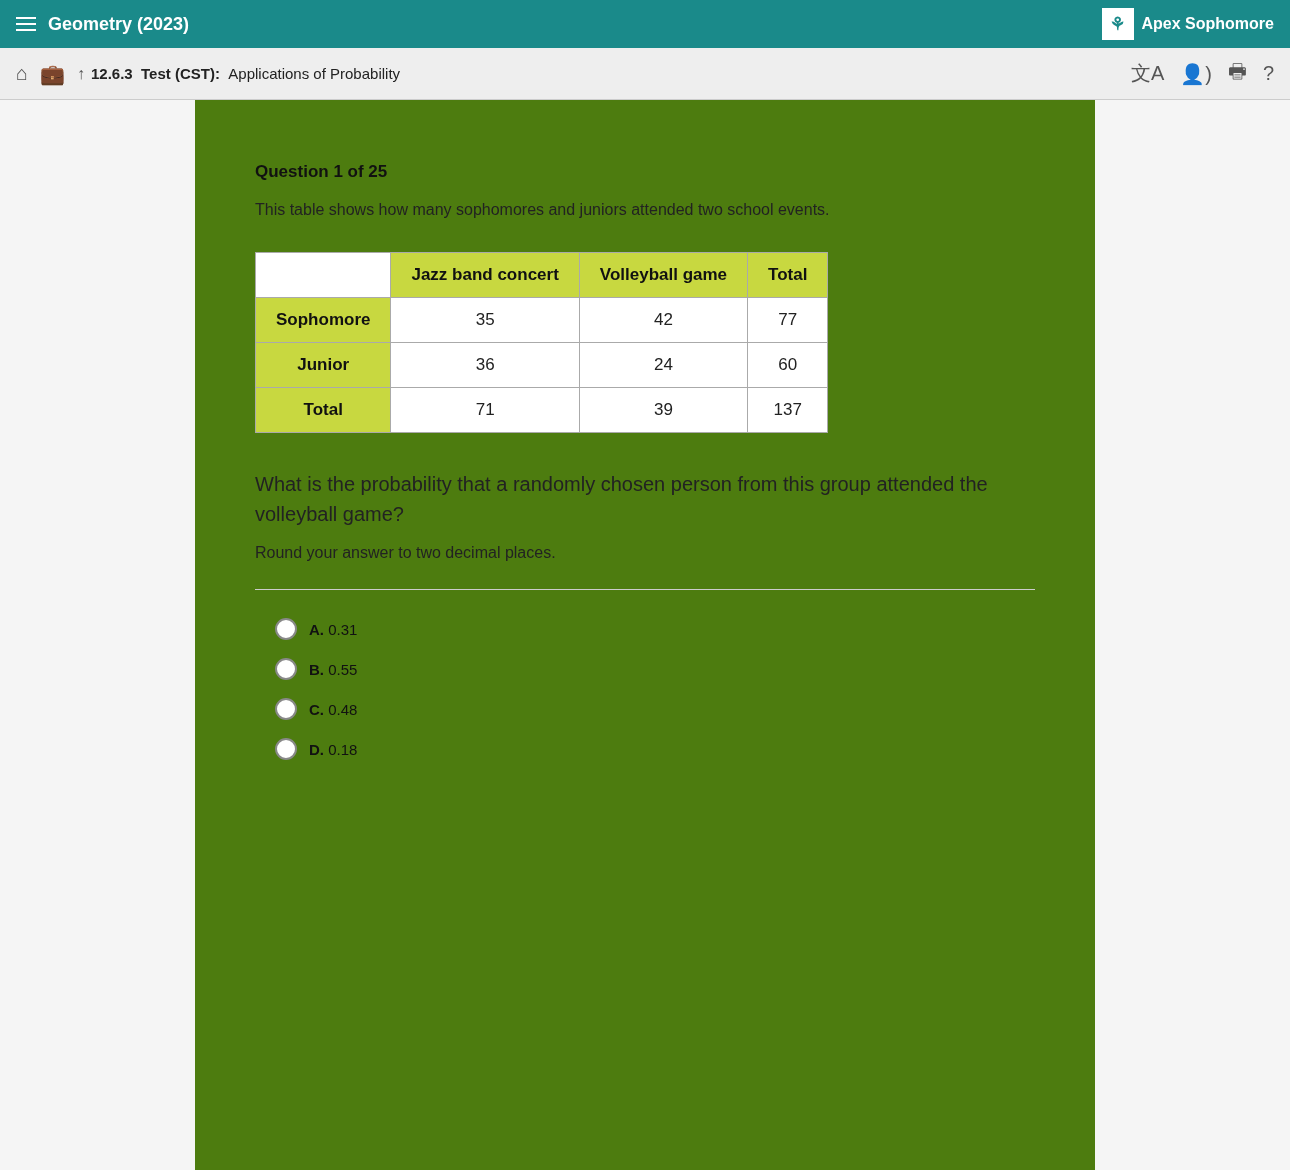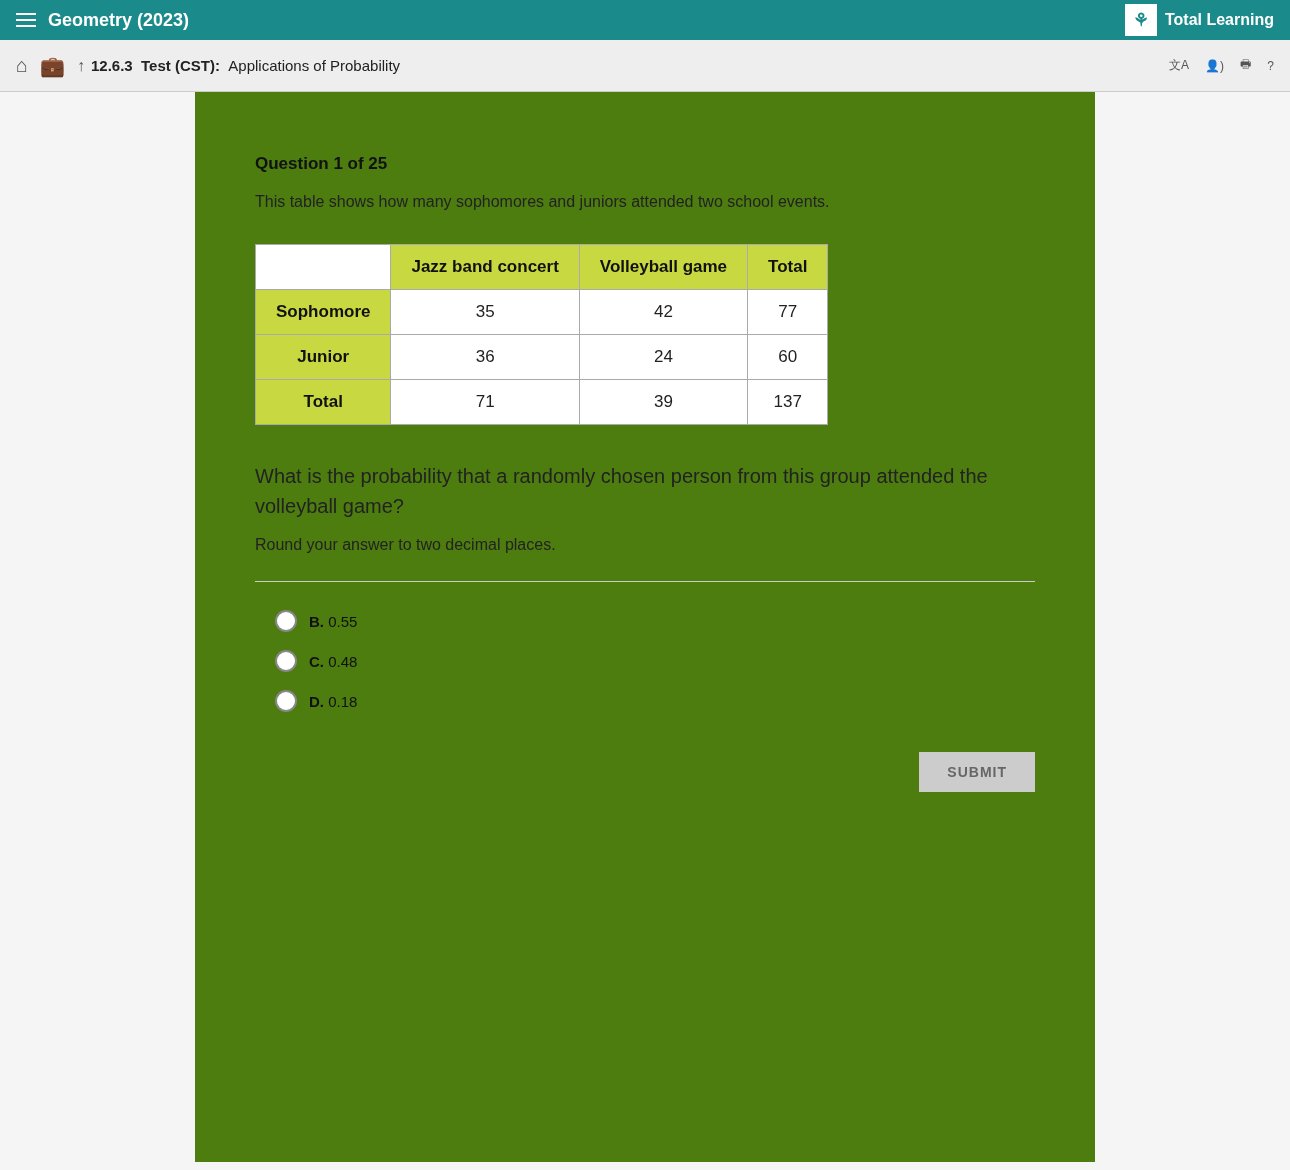--- a/index.html
+++ b/index.html
@@ -5,21 +5,21 @@
     * { box-sizing: border-box; margin: 0; padding: 0; }
     body { font-family: Arial, sans-serif; background: #f5f5f5; min-height: 1170px; }
 
     
     .top-bar {
       background: #1a8a8a;
       display: flex;
       align-items: center;
       justify-content: space-between;
       padding: 0 16px;
-      height: 40px;
+      height: 48px;
     }
     .top-bar-left {
       display: flex;
       align-items: center;
       gap: 12px;
     }
     .hamburger-icon {
       display: flex;
       flex-direction: column;
       gap: 4px;
@@ -94,21 +94,21 @@
     .breadcrumb-text strong {
       font-weight: bold;
     }
     .secondary-bar-right {
       display: flex;
       align-items: center;
       gap: 16px;
     }
     .secondary-icon {
       color: #555;
-      font-size: 12px;
+      font-size: 20px;
       cursor: pointer;
     }
 
     
     .main-content {
       background: #4d7c0f;
       max-width: 900px;
       margin: 0 auto;
       padding: 62px 60px;
       min-height: calc(1170px - 100px);
@@ -232,21 +232,21 @@
   <div class="top-bar-left">
     <div class="hamburger-icon">
       <span></span>
         <span></span>
         <span></span>
     </div>
     <span class="top-bar-title">Geometry (2023)</span>
   </div>
   <div class="apex-logo">
     <div class="apex-logo-icon">⚘</div>
-    <span>Total Learning</span>
+    <span>Apex Sophomore</span>
   </div>
 </div>
 
 <div class="secondary-bar">
   <div class="secondary-bar-left">
     <span class="nav-icon">⌂</span>
     <span class="nav-icon">💼</span>
     <div class="breadcrumb-section">
       <span class="breadcrumb-up">↑</span>
       <span class="breadcrumb-text">
@@ -298,30 +298,31 @@
     </tr>
       </tbody>
   </table>
 
   <div class="question-text2">What is the probability that a randomly chosen person from this group attended the volleyball game?</div>
   <div class="question-text3">Round your answer to two decimal places.</div>
 
   <hr class="divider">
 
   <div class="answer-options" id="answer-options">
+  <div class="answer-option">
+      <div class="radio-circle"></div>
+      <span class="option-label"><strong>A.</strong>  0.31</span>
+    </div>
       <div class="answer-option">
       <div class="radio-circle"></div>
       <span class="option-label"><strong>B.</strong>  0.55</span>
     </div>
       <div class="answer-option">
       <div class="radio-circle"></div>
       <span class="option-label"><strong>C.</strong>  0.48</span>
     </div>
       <div class="answer-option">
       <div class="radio-circle"></div>
       <span class="option-label"><strong>D.</strong>  0.18</span>
     </div>
     </div>
 
-  <div class="submit-row">
-    <button class="submit-btn">SUBMIT</button>
-  </div>
 </div>
 
 </body></html>

